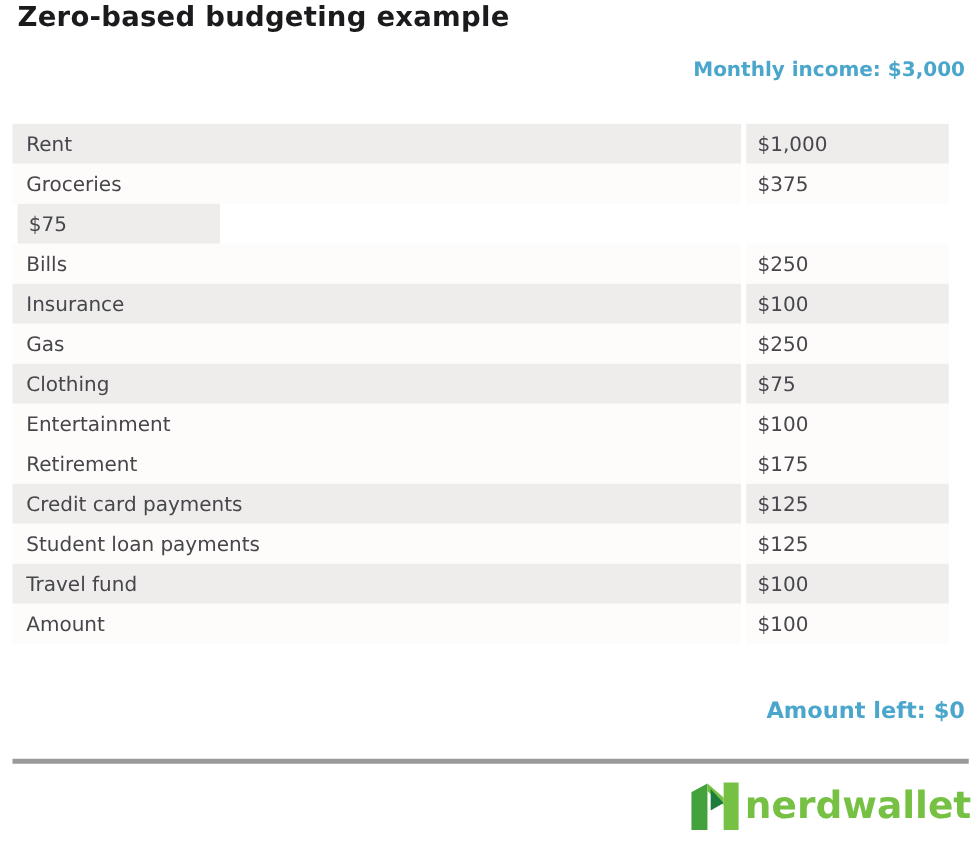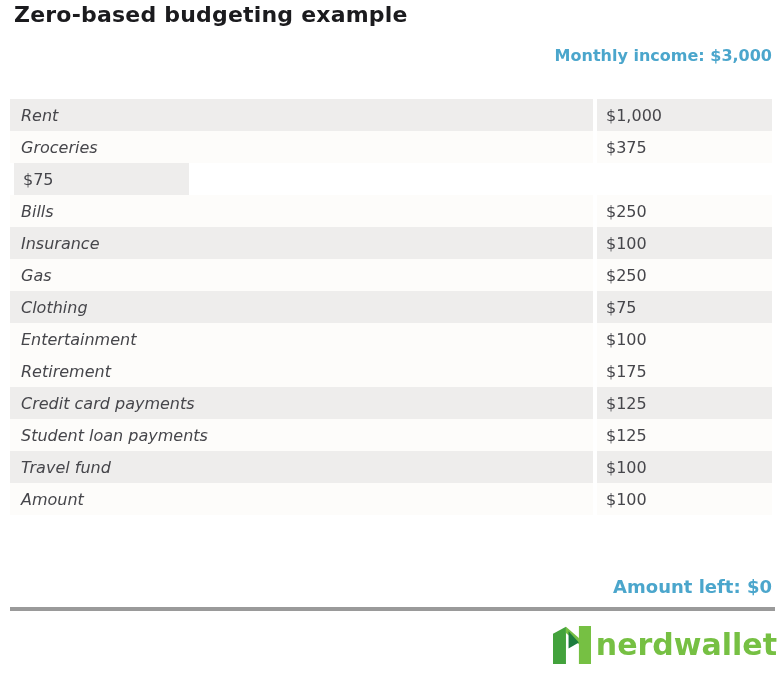--- a/index.html
+++ b/index.html
@@ -20,32 +20,32 @@
 
   .income {
     position: absolute; right: 8px; top: 46px;
     font-size: 16px; font-weight: bold; color: #4BA6CC; margin-left: 10px;
   }
 
   .table { position: absolute; left: 10px; top: 99px; width: 762px; }
   .row { display: flex; height: 32px; width: 762px; }
   .label-cell {
     width: 583px; display: flex; align-items: center;
-    padding-left: 11px; font-size: 16px; color: #46464B; font-style: italic;
+    padding-left: 11px; font-size: 16px; color: #46464B;
   }
   .col-gap { width: 4px; background: #ffffff; }
   .value-cell {
-    width: 175px; display: flex; align-items: center;
+    width: 162px; display: flex; align-items: center;
     padding-left: 9px; font-size: 16px; color: #46464B;
   }
   .row.odd  .label-cell, .row.odd  .value-cell { background: #EEEDEC; }
   .row.even .label-cell, .row.even .value-cell { background: #FDFCFA; }
 
   .amount-left {
-    position: absolute; right: 8px; top: 576px;
+    position: absolute; right: 8px; top: 558px;
     font-size: 18px; font-weight: bold; color: #4BA6CC;
   }
 
   .divider {
     position: absolute; left: 10px; top: 607px;
     width: 765px; height: 4px; background: #9A9A9A;
   }
 
   .logo {
     position: absolute; right: 3px; top: 624px;

